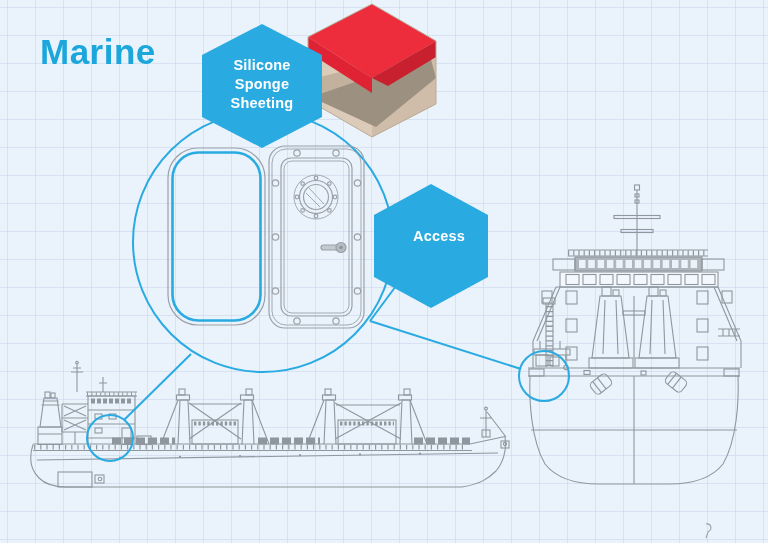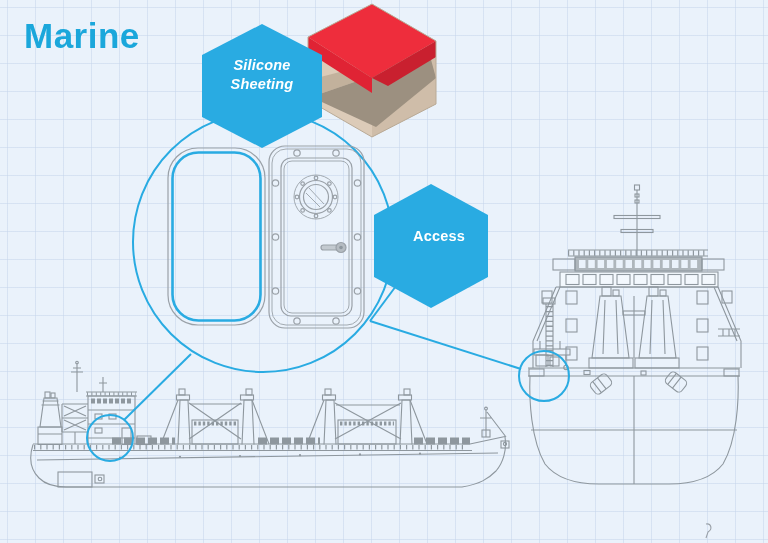--- a/index.html
+++ b/index.html
@@ -15,21 +15,21 @@
   }
   svg{position:absolute;left:0;top:0;}
   .title{
     position:absolute;left:24px;top:16px;
     font-size:35px;font-weight:bold;color:#1BA7DB;letter-spacing:.5px;
   }
   .hex-label{
     position:absolute;text-align:center;color:#fff;font-weight:bold;
     font-size:14.5px;line-height:19px;letter-spacing:.2px;
   }
-  .hex-label-1{left:192px;top:56px;width:140px;font-style:italic;}
+  .hex-label-1{left:192px;top:56px;width:140px;}
   .hex-label-2{left:371px;top:227px;width:120px;margin-left:8px;}
 </style>
 </head>
 <body>
 
 <div class="canvas">
 
 <svg width="768" height="543" viewBox="0 0 768 543">
 
   <g stroke="#8E979E" fill="none" stroke-width="1.1">
@@ -276,24 +276,25 @@
     </g>
   </g>
 
   <polygon points="262,24 322,55 322,117 262,148 202,117 202,55" fill="#29ABE2"></polygon>
   <polygon points="431,184 488,215 488,277 431,308 374,277 374,215" fill="#29ABE2"></polygon>
 
   <circle cx="110" cy="438" r="23" stroke="#29ABE2" stroke-width="2" fill="none"></circle>
   <circle cx="544" cy="376" r="25" stroke="#29ABE2" stroke-width="2" fill="none"></circle>
 </svg>
 
-<h1 class="title" style="margin:0">Marine</h1>
+<h1 class="title" style="margin:16px">Marine</h1>
 
 <div class="hex-label hex-label-1">
   <div>Silicone</div>
+  <div>Sponge</div>
   <div>Sheeting</div>
 </div>
 
 <div class="hex-label hex-label-2">
   <div>Access</div>
 </div>
 
 </div>
 
 </body></html>

